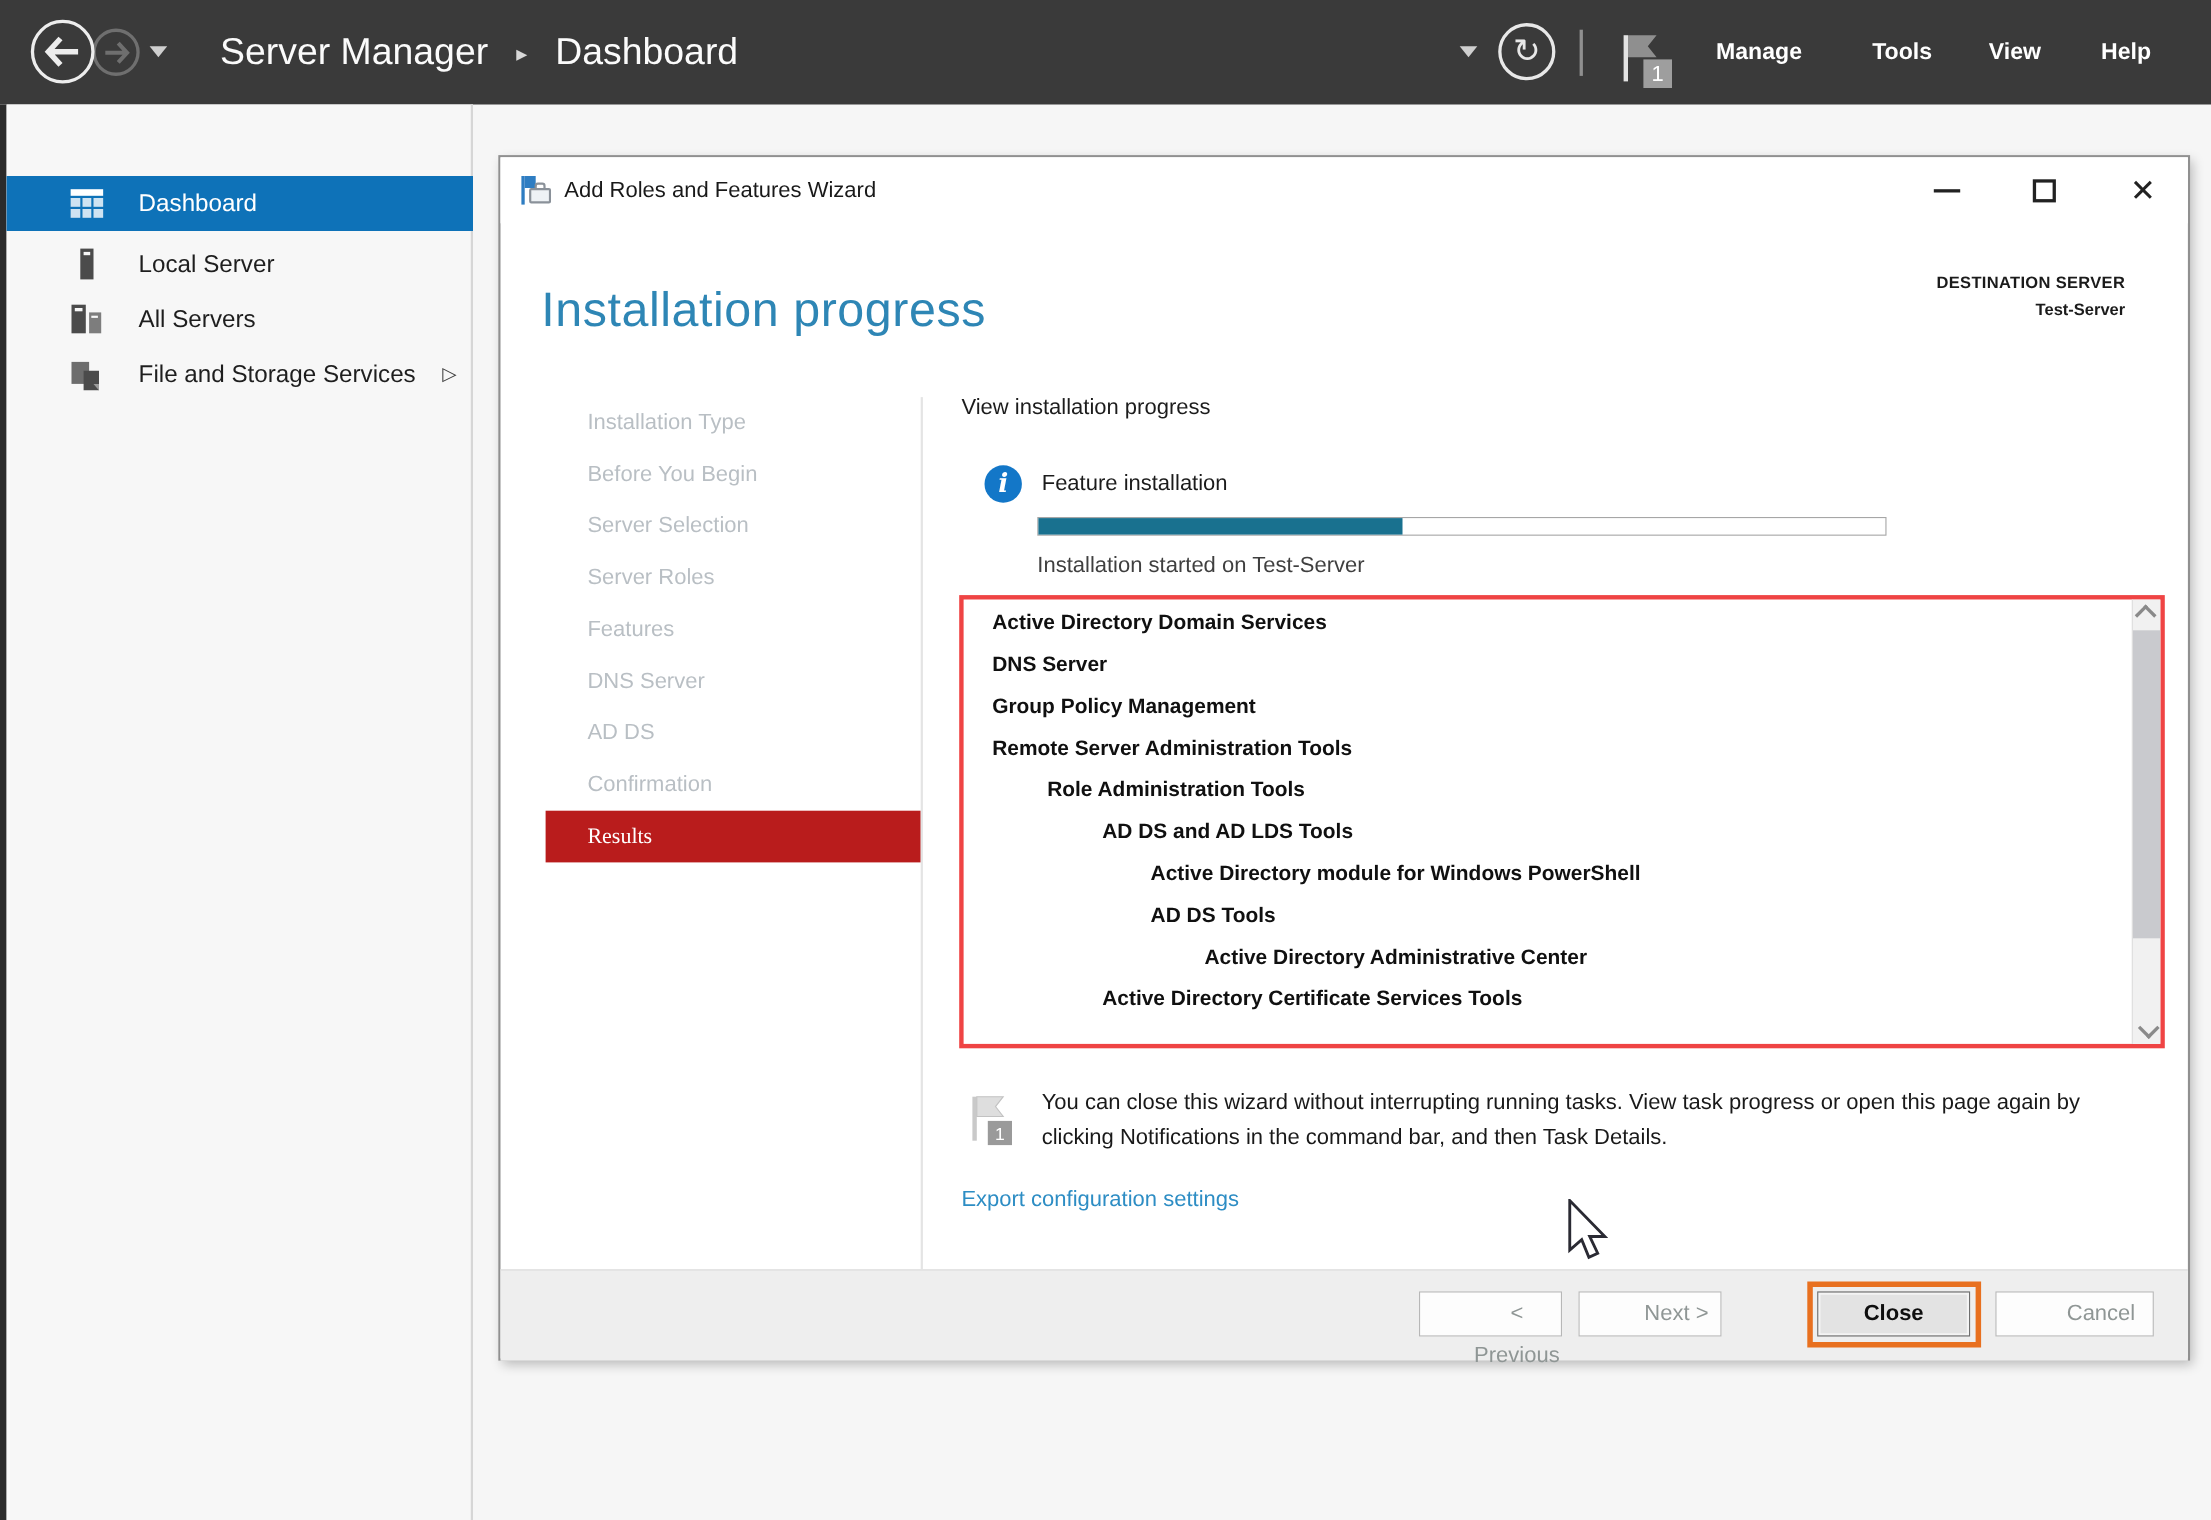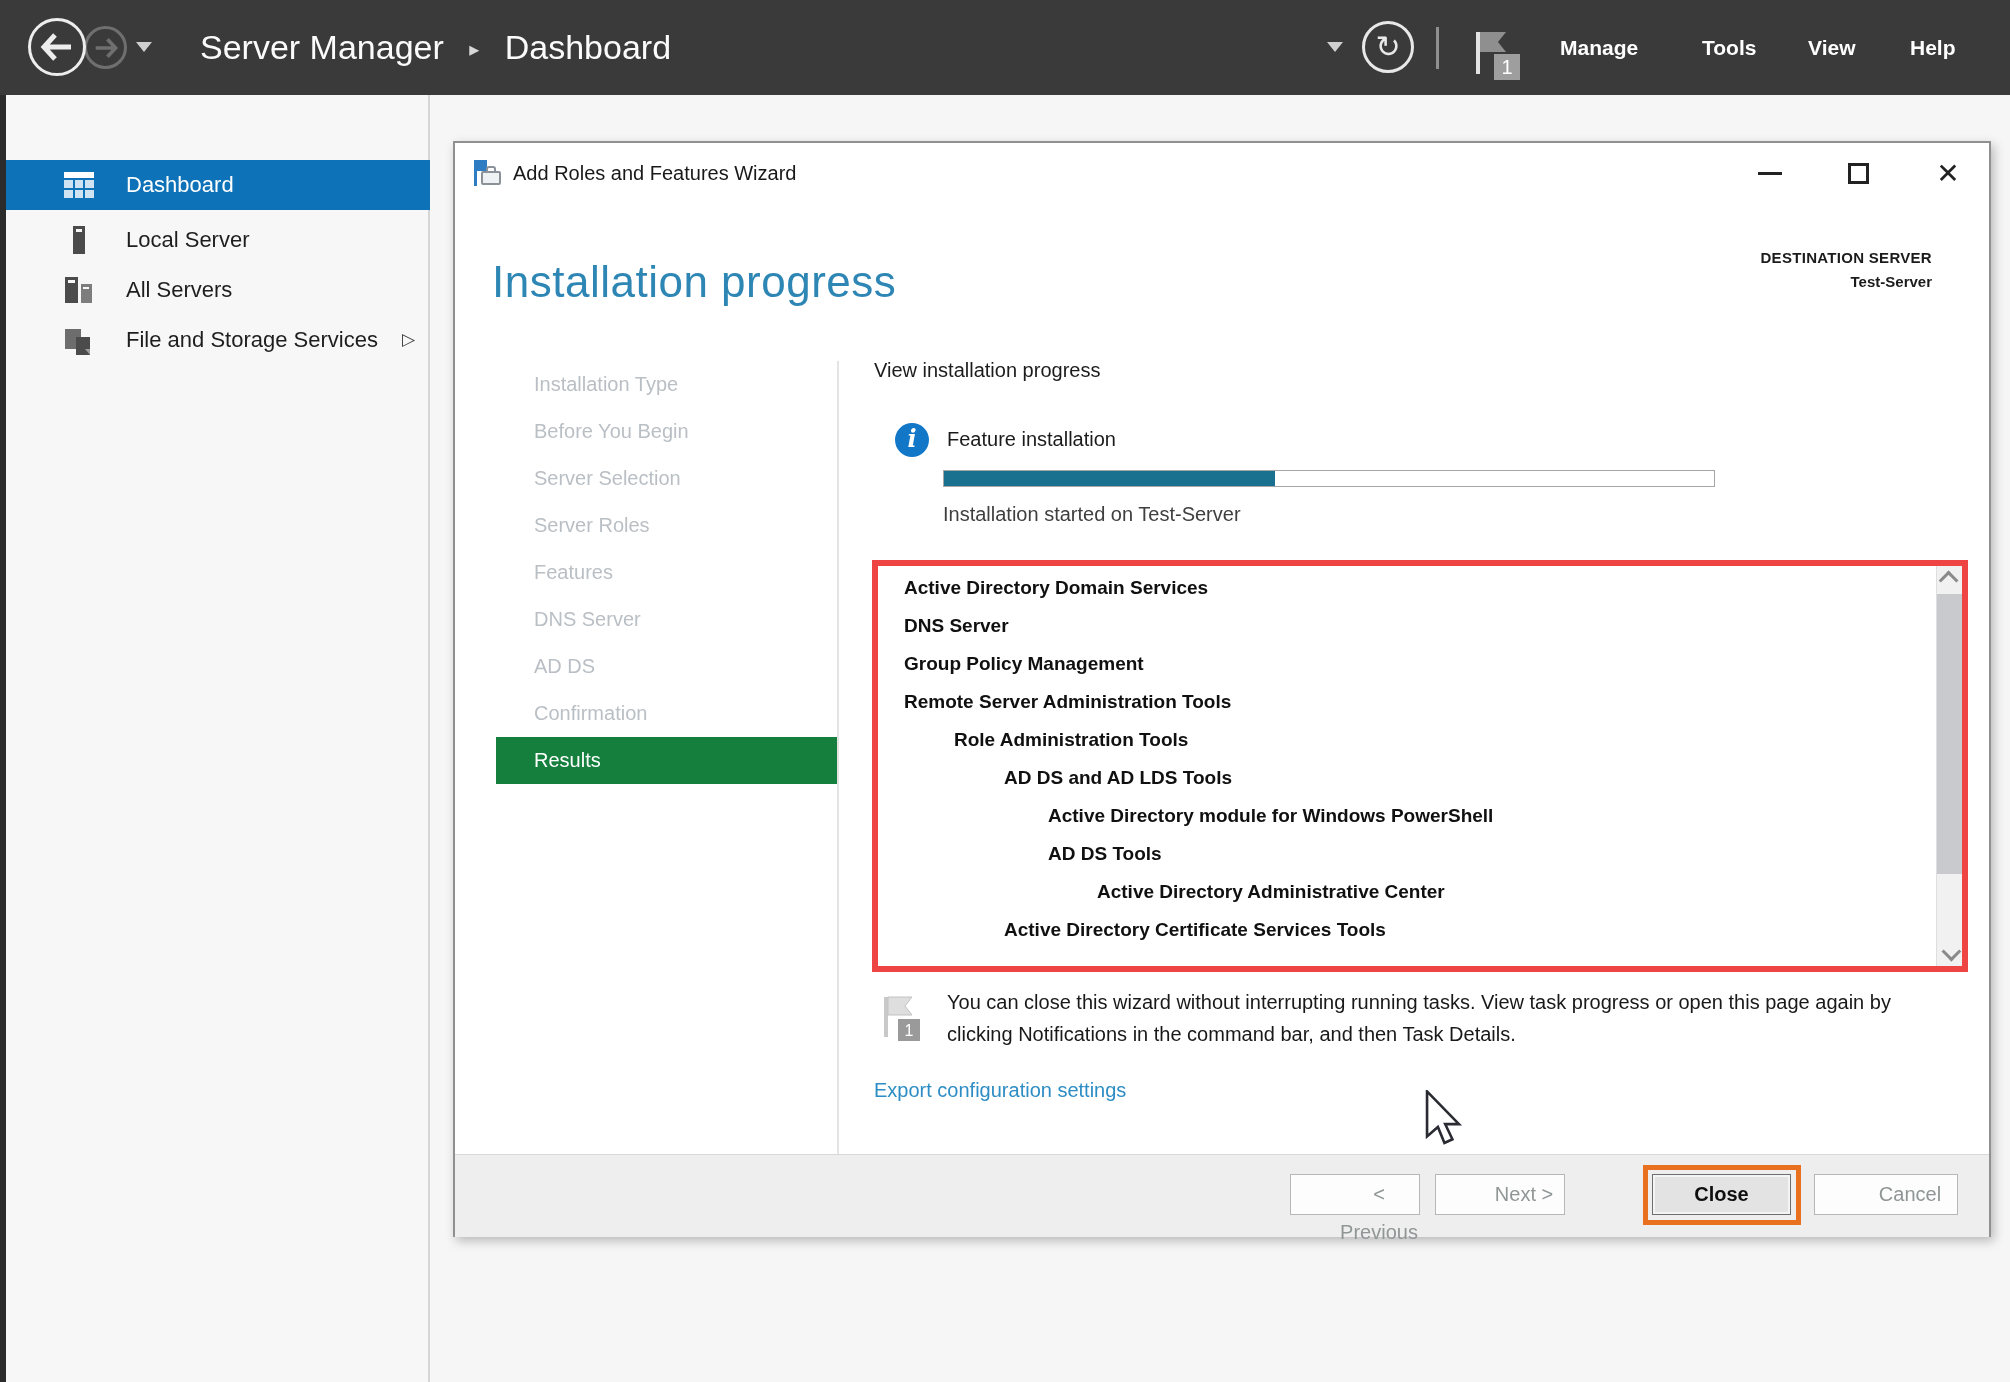--- a/index.html
+++ b/index.html
@@ -48,33 +48,33 @@
   .wb-min .bar{width:24px;height:0;border-bottom:3px solid #222;}
   .wb-max .box{width:21px;height:21px;border:3px solid #222;box-sizing:border-box;}
 
   .dlg-heading{left:37px;top:114px;font-size:44px;font-weight:300;color:#2e86b5;letter-spacing:0.5px;}
   .dest{right:57px;top:106px;text-align:right;color:#1b1b1b;}
   .dest .l1{font-size:15px;font-weight:700;letter-spacing:0.3px;}
   .dest .l2{font-size:15px;font-weight:700;margin-top:7px;}
 
   .nav-steps{left:41px;top:218px;width:341px;}
   .step{height:47px;line-height:47px;padding-left:38px;font-size:20px;color:#b9bfc4;}
-  .step.active{background:#15803d;color:#ffffff;}
+  .step.active{background:#b91c1c;color:#ffffff;font-family:Liberation Serif, serif;}
   .nav-sep{left:382px;top:218px;width:2px;height:793px;background:#e4e4e4;}
 
   .section-title{left:419px;top:216px;font-size:20px;color:#1c1c1c;}
   .info-icon{left:440px;top:280px;width:34px;height:34px;border-radius:50%;background:#1377c8;color:#fff;
              font-family:"DejaVu Serif",serif;font-style:italic;font-weight:700;font-size:24px;
              text-align:center;line-height:32px;}
   .task-label{left:492px;top:285px;font-size:20px;color:#1b1b1b;}
   .progress{left:488px;top:327px;width:772px;height:17px;border:1px solid #a6a6a6;background:#ffffff;box-sizing:border-box;}
   .progress-fill{height:100%;background:#19718f;}
   .status-text{left:488px;top:360px;font-size:20px;color:#3f3f3f;}
 
-  .listbox{left:417px;top:417px;width:1096px;height:412px;border:6px solid #ef4444;box-sizing:border-box;
+  .listbox{left:417px;top:398px;width:1096px;height:412px;border:4px solid #ef4444;box-sizing:border-box;
            overflow:hidden;background:#fff;}
   .feature-rows{position:absolute;left:0;top:3px;right:27px;}
   .frow{height:38px;line-height:38px;font-size:19px;font-weight:700;color:#101010;white-space:nowrap;}
   .i0{padding-left:26px;} .i1{padding-left:76px;} .i2{padding-left:126px;} .i3{padding-left:170px;} .i4{padding-left:219px;}
   .scrollbar{position:absolute;right:0;top:0;width:26px;height:100%;background:#f1f1f1;border-left:1px solid #dedede;box-sizing:border-box;}
   .sb-btn{position:absolute;left:0;width:25px;height:26px;display:flex;align-items:center;justify-content:center;}
   .sb-up{top:0;} .sb-down{bottom:0;}
   .chev{width:11px;height:11px;border-left:3px solid #8a8a8a;border-top:3px solid #8a8a8a;}
   .chev.up{transform:rotate(45deg) translateY(2px);}
   .chev.down{transform:rotate(225deg) translateY(2px);}

